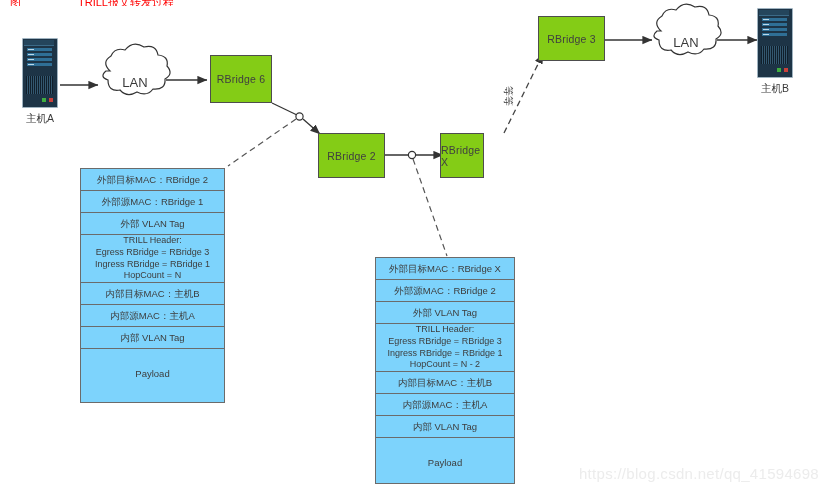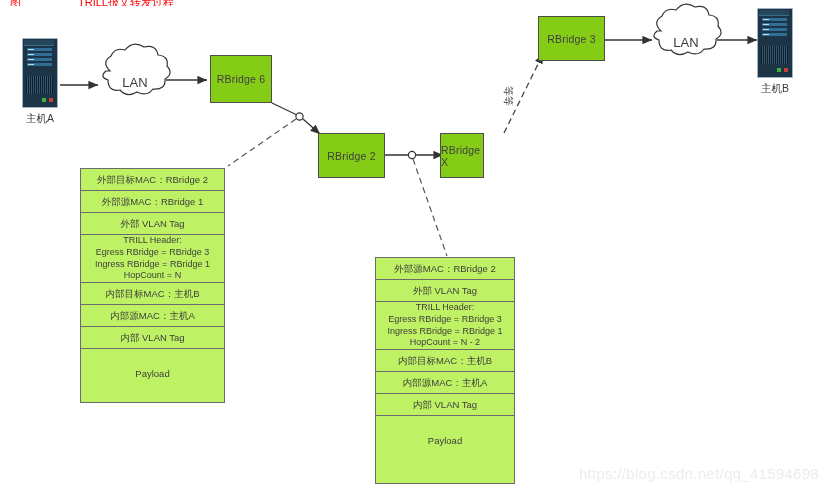--- a/index.html
+++ b/index.html
@@ -116,21 +116,21 @@
     width: 80px;
     text-align: center;
     font-size: 10.5px;
     color: #3a3a3a;
   }
 
   
   .packet-table {
     position: absolute;
     border: 1px solid #6b6b6b;
-    background: #bef264;
+    background: #7dd3fc;
     box-sizing: border-box;
   }
   .packet-row {
     border-bottom: 1px solid #6b6b6b;
     box-sizing: border-box;
     display: flex;
     align-items: center;
     justify-content: center;
     text-align: center;
     font-size: 9.5px;
@@ -295,20 +295,21 @@
         <span>Ingress RBridge = RBridge 1</span>
         <span>HopCount = N</span>
       </div>
       <div class="packet-row" style="height: 22px;">内部目标MAC：主机B</div>
       <div class="packet-row" style="height: 22px;">内部源MAC：主机A</div>
       <div class="packet-row" style="height: 22px;">内部 VLAN Tag</div>
       <div class="packet-row" style="height: 50px;">Payload</div>
     </div>
 
   <div class="packet-table" id="table2" style="left:375px; top:257px; width:140px; height:227px;">
+      <div class="packet-row" style="height: 22px;">外部目标MAC：RBridge X</div>
       <div class="packet-row" style="height: 22px;">外部源MAC：RBridge 2</div>
       <div class="packet-row" style="height: 22px;">外部 VLAN Tag</div>
       <div class="packet-row multi" style="height: 48px;">
         <span>TRILL Header:</span>
         <span>Egress RBridge = RBridge 3</span>
         <span>Ingress RBridge = RBridge 1</span>
         <span>HopCount = N - 2</span>
       </div>
       <div class="packet-row" style="height: 22px;">内部目标MAC：主机B</div>
       <div class="packet-row" style="height: 22px;">内部源MAC：主机A</div>

